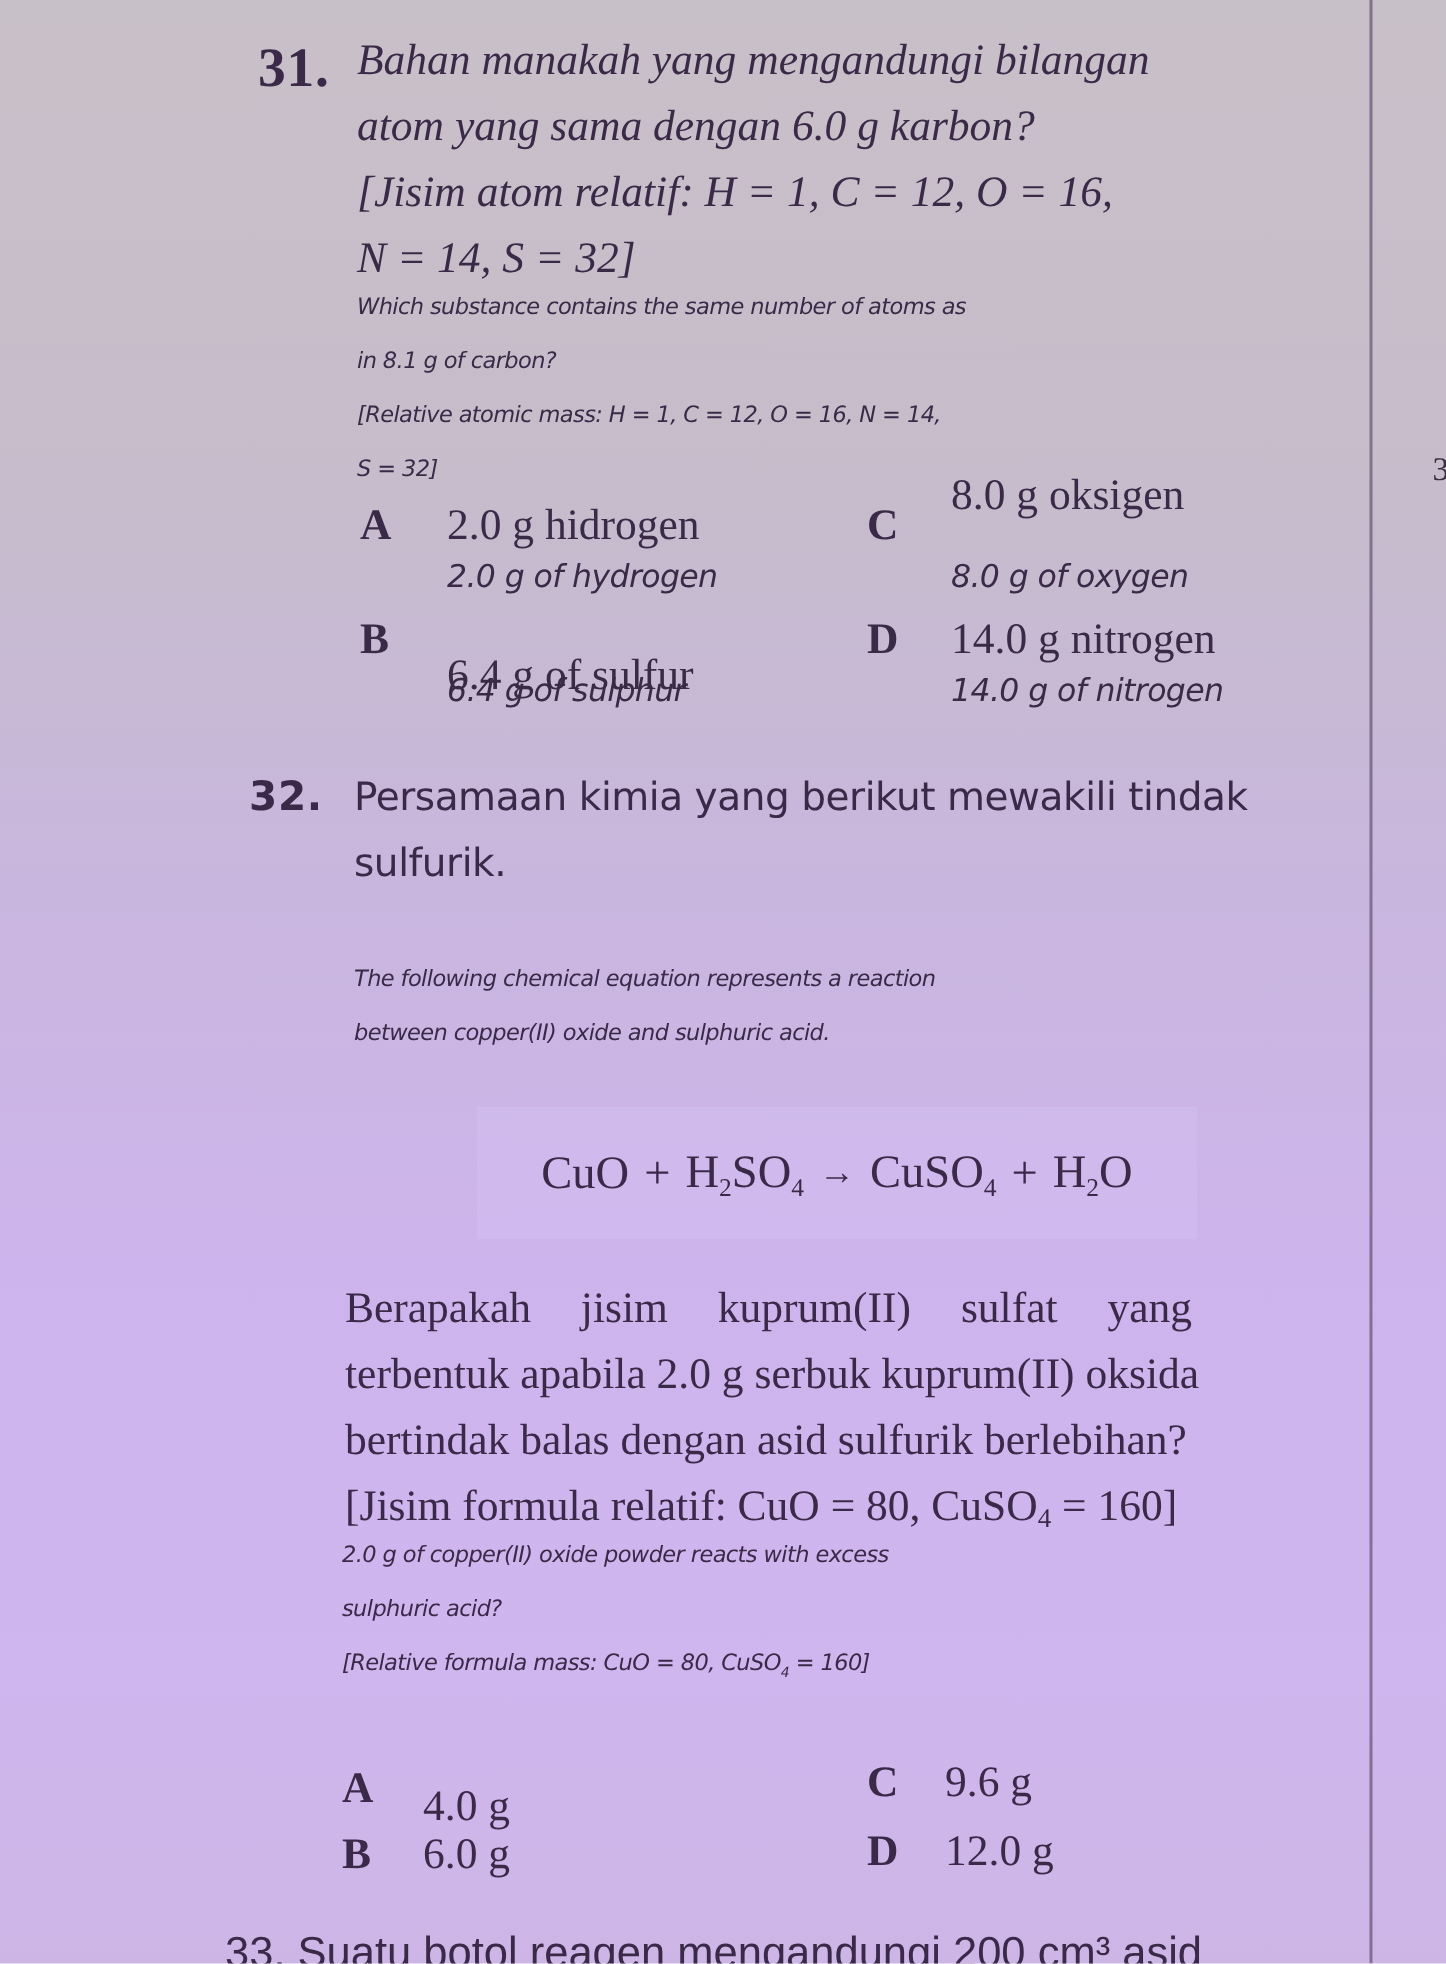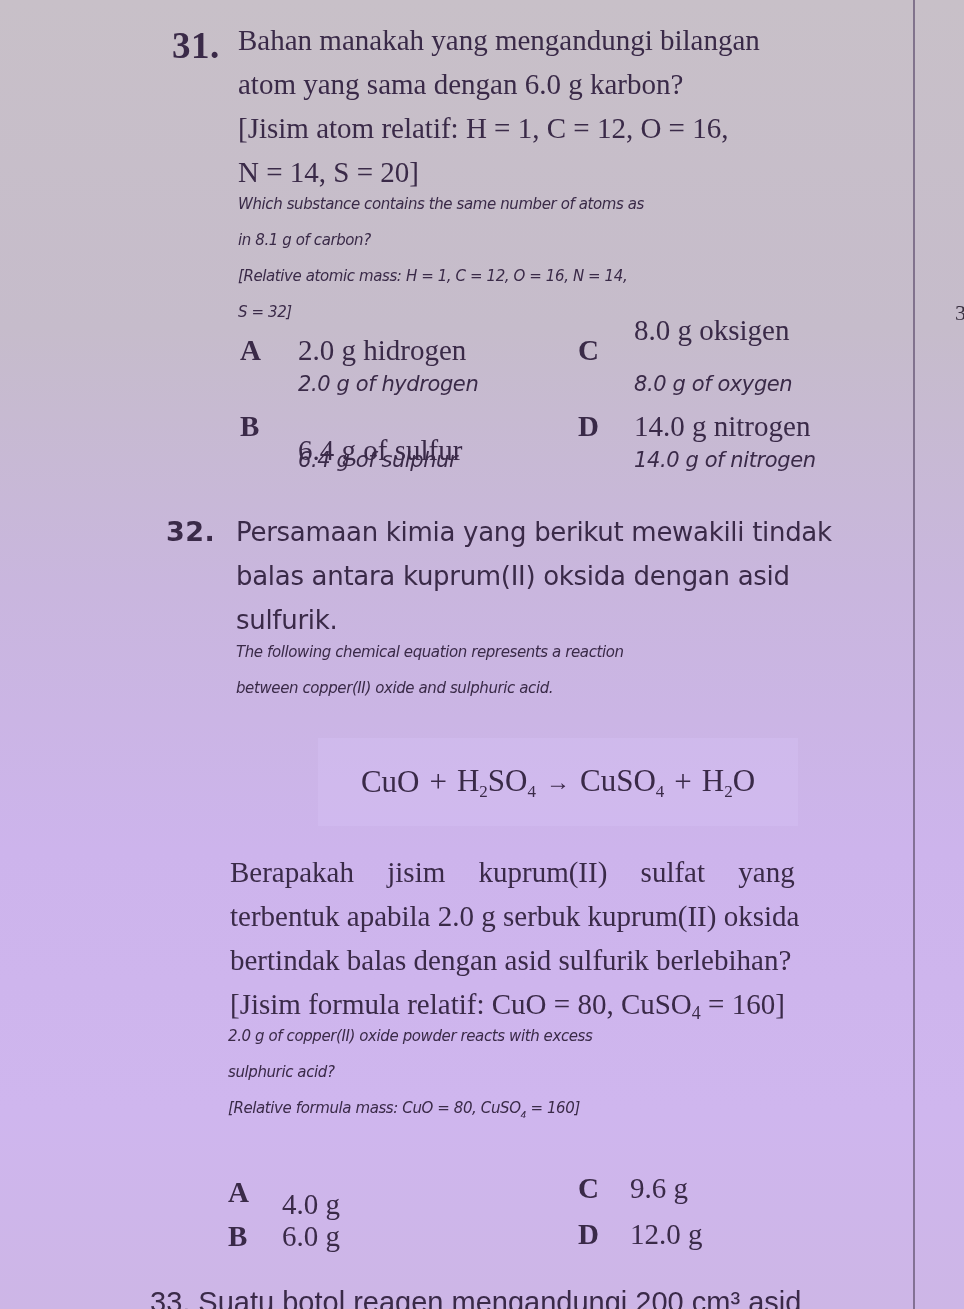--- a/index.html
+++ b/index.html
@@ -39,25 +39,25 @@
     .cutoff { position: absolute; left: 150px; top: 1286px; font-size: 29px; font-family: "Liberation Sans", sans-serif; }
   </style>
 </head>
 <body>
 
 <div class="rule"></div>
 <div class="edge-mark">3</div>
 
 <div>
   <div class="qnum" style="left:172px; top:24px;">31.</div>
-  <div class="malay" style="left:238px; top:18px; width:642px;">
+  <div class="malay" style="left:238px; top:18px; width:642px;font-style:italic;">
     <div>Bahan manakah yang mengandungi bilangan</div>
     <div>atom yang sama dengan 6.0 g karbon?</div>
     <div>[Jisim atom relatif: H = 1, C = 12, O = 16,</div>
-    <div>N = 14, S = 20]</div>
+    <div>N = 14, S = 32]</div>
   </div>
   <div class="eng" style="left:238px; top:186px; width:644px;">
     <div>Which substance contains the same number of atoms as</div>
     <div>in 8.1 g of carbon?</div>
     <div>[Relative atomic mass: H = 1, C = 12, O = 16, N = 14,</div>
     <div>S = 32]</div>
   </div>
 
   <div>
     <div class="opt-letter" style="left:240px; top:334px;">A</div>
@@ -78,21 +78,20 @@
     <div class="opt-letter" style="left:578px; top:410px;">D</div>
     <div class="opt-ms" style="left:634px; top:410px;">14.0 g nitrogen</div>
     <div class="opt-en" style="left:634px; top:448px;">14.0 g of nitrogen</div>
   </div>
 </div>
 
 <div>
   <div class="qnum" style="left:166px; top:516px; font-family:'DejaVu Sans', sans-serif; font-size:27px;">32.</div>
   <div class="malay" style="left:236px; top:510px; width:646px; font-family:'DejaVu Sans', sans-serif; font-size:26px; letter-spacing:-.3px;">
     <div>Persamaan kimia yang berikut mewakili tindak</div>
-    <div>balas antara kuprum(II) oksida dengan asid</div>
     <div>sulfurik.</div>
   </div>
   <div class="eng" style="left:236px; top:634px; width:646px;">
     <div>The following chemical equation represents a reaction</div>
     <div>between copper(II) oxide and sulphuric acid.</div>
   </div>
 
   <div class="equation">
     <span>CuO</span>
     <span style="margin:0 10px;">+</span>

